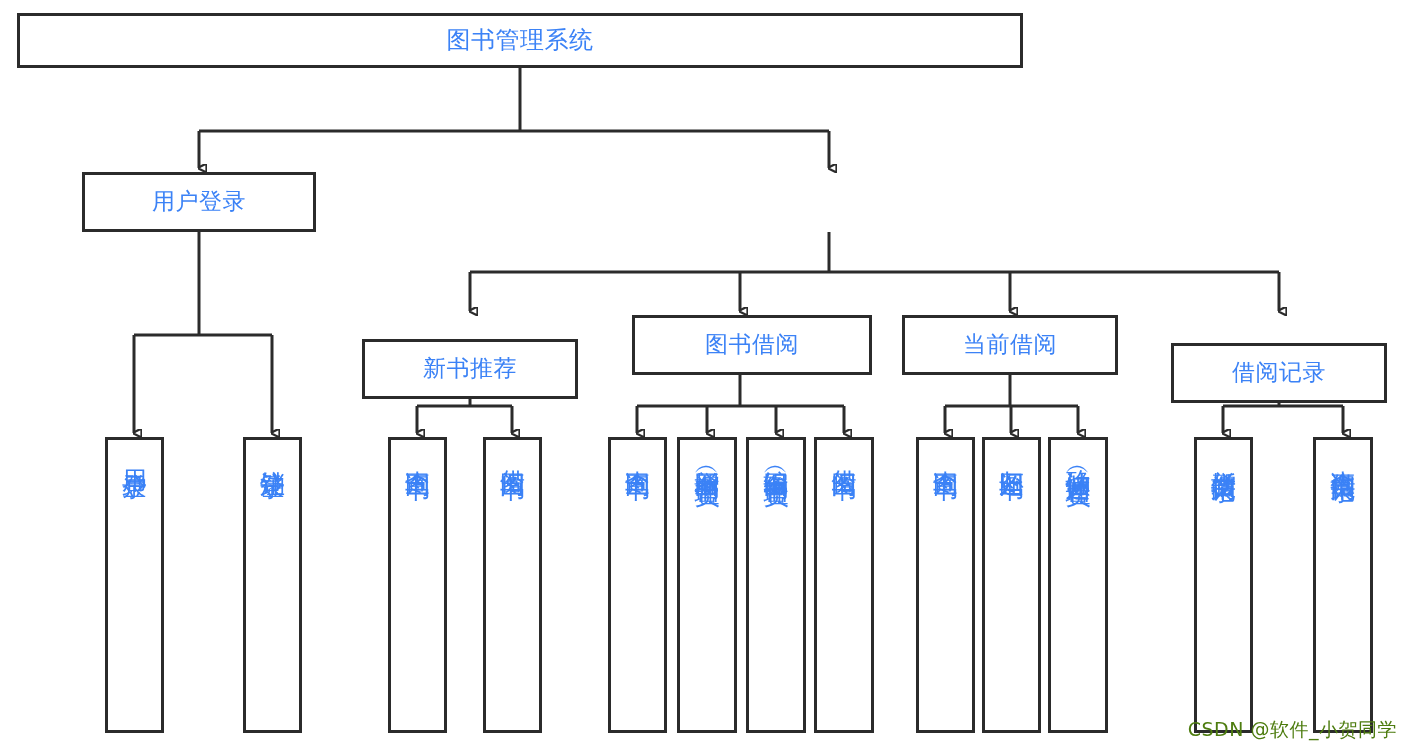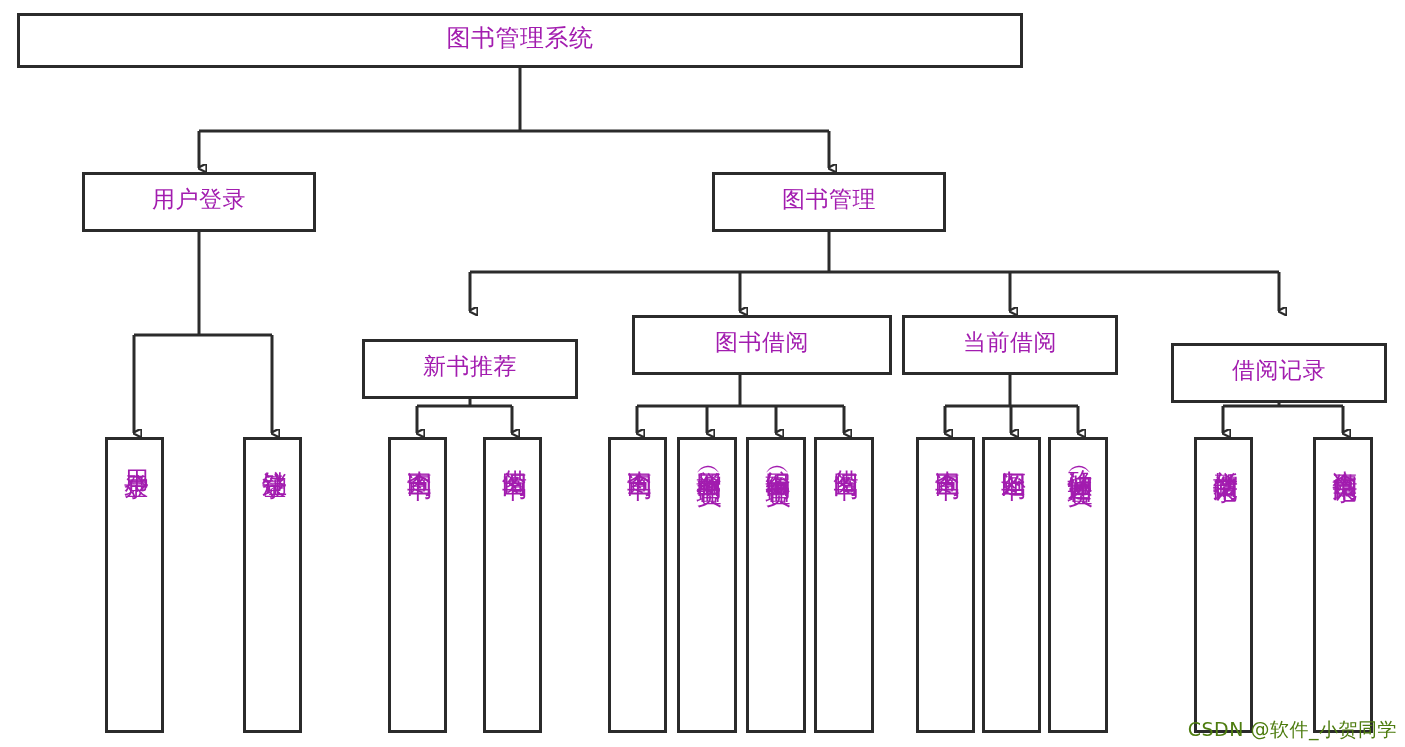--- a/index.html
+++ b/index.html
@@ -40,24 +40,23 @@
     box-sizing: border-box;
     background: #ffffff;
     border: 3px solid #2b2b2b;
     display: flex;
     align-items: center;
     justify-content: center;
     color: #2b2b2b;
     overflow: hidden;
   }
   .node .label {
-    color: #a21caf;
+    color: #3b82f6;
     line-height: 1.12;
     white-space: nowrap;
-    font-family: Liberation Mono, monospace;
   }
   
   .node.horiz .label {
     font-size: 23px;
     letter-spacing: 0.5px;
   }
   .node.root .label {
     font-size: 24px;
   }
   
@@ -139,28 +138,25 @@
     <line x1="1343" y1="406" x2="1343" y2="433" marker-end="url(#arrow)"></line>
   </svg>
 
   <div class="node horiz root" style="left:17px; top:13px; width:1006px; height:55px;">
     <span class="label">图书管理系统</span>
   </div>
 
   <div class="node horiz" style="left:82px; top:172px; width:234px; height:60px;">
     <span class="label">用户登录</span>
   </div>
-  <div class="node horiz" style="left:712px; top:172px; width:234px; height:60px;">
-    <span class="label">图书管理</span>
-  </div>
 
   <div class="node horiz" style="left:362px; top:315px; width:216px; height:60px;margin-top:24px;">
     <span class="label">新书推荐</span>
   </div>
-  <div class="node horiz" style="left:632px; top:315px; width:260px; height:60px;">
+  <div class="node horiz" style="left:632px; top:315px; width:240px; height:60px;">
     <span class="label">图书借阅</span>
   </div>
   <div class="node horiz" style="left:902px; top:315px; width:216px; height:60px;">
     <span class="label">当前借阅</span>
   </div>
   <div class="node horiz" style="left:1171px; top:315px; width:216px; height:60px;margin-top:28px;">
     <span class="label">借阅记录</span>
   </div>
 
   <div class="node vert" style="left:105px; top:437px; width:59px; height:296px;">

